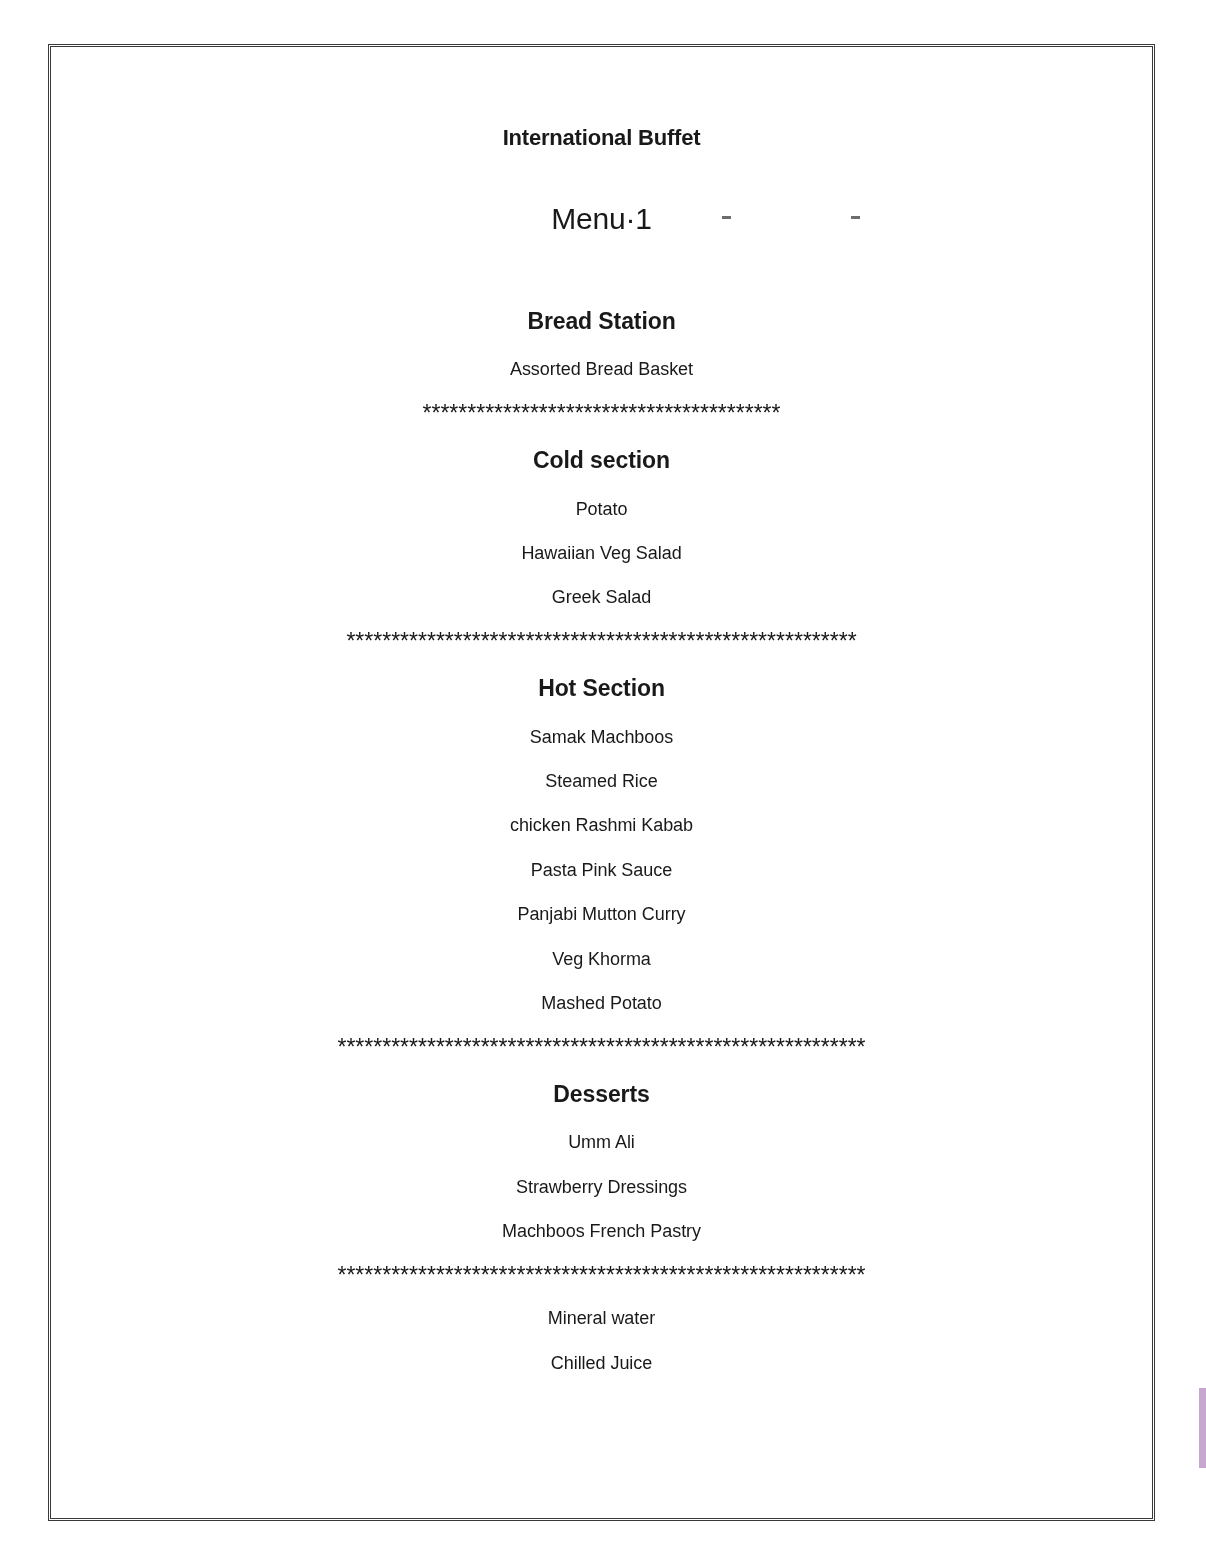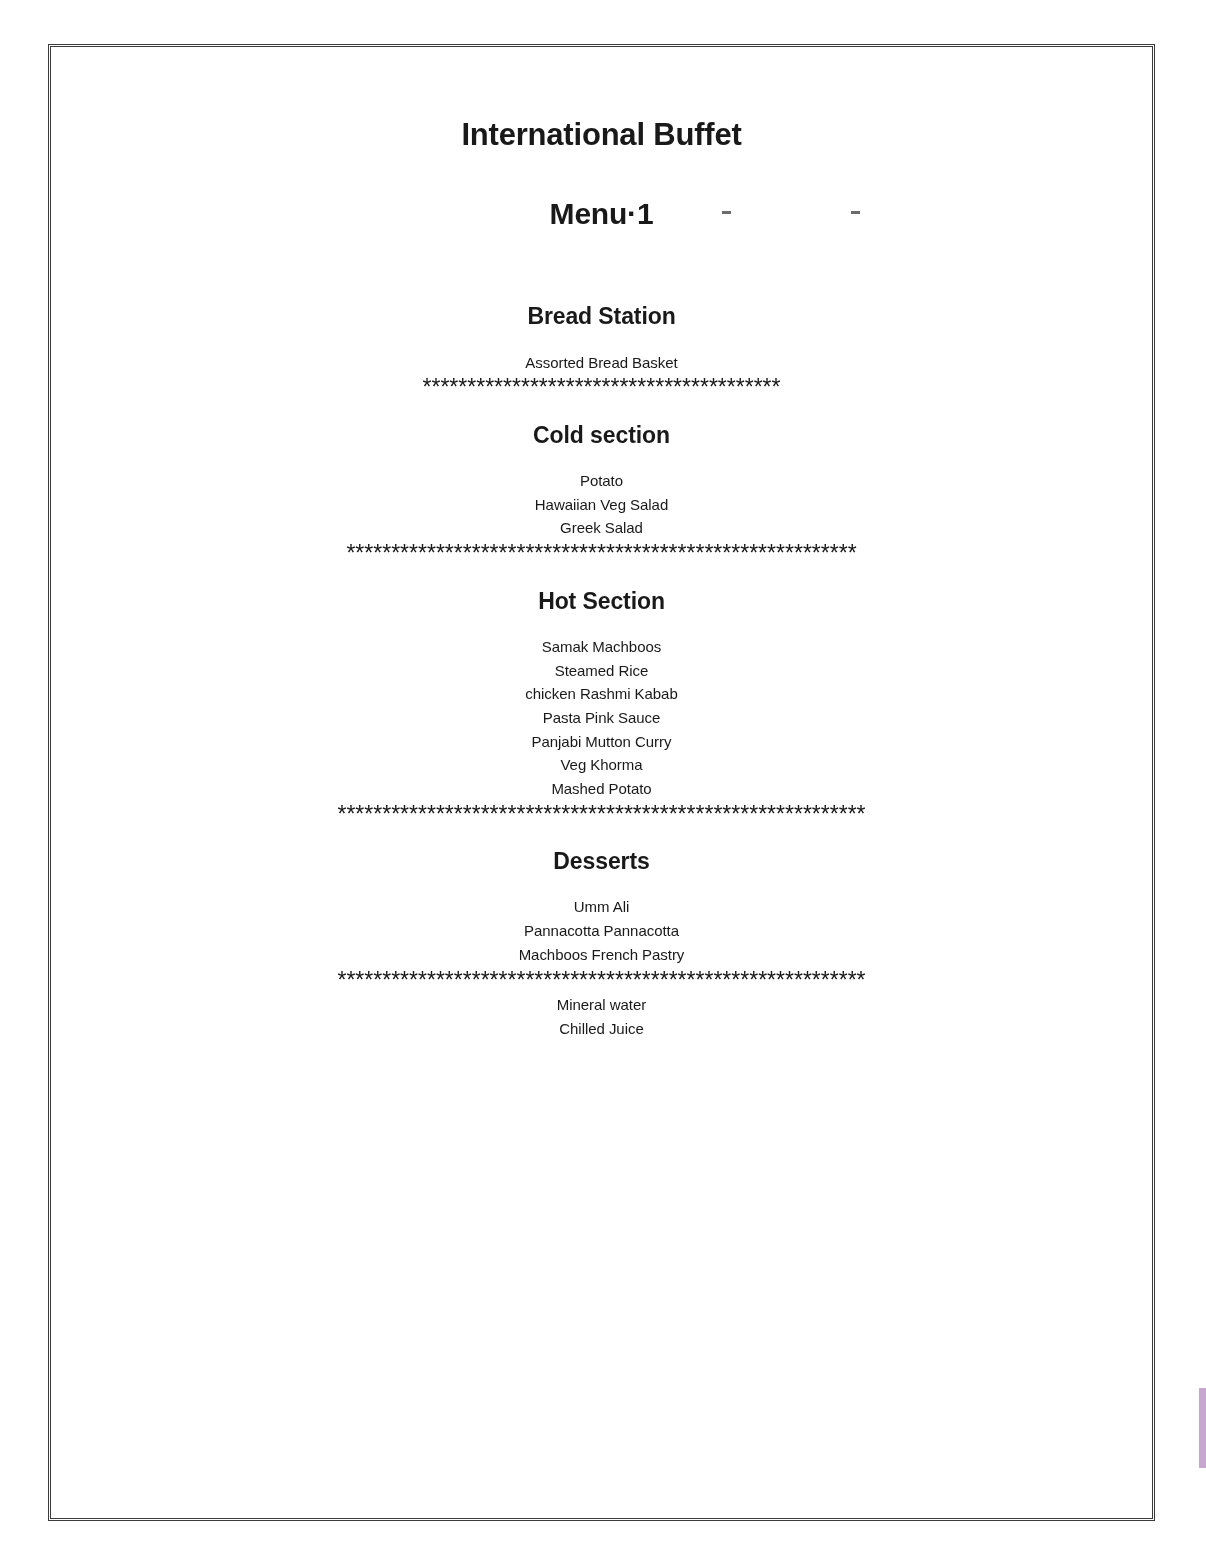--- a/index.html
+++ b/index.html
@@ -43,37 +43,37 @@
   
   .doc {
     position: absolute;
     left: 60px;
     top: 56px;
     width: 1083px;
     text-align: center;
   }
 
   .doc-title {
-    font-size: 31px;
+    font-size: 22px;
     font-weight: bold;
     letter-spacing: -0.2px;
-    margin: 8px;
+    margin: 16px;
     padding-top: 52px;
     line-height: 1.25;
   }
 
   .subtitle-row {
     position: relative;
     margin: 0;
     padding-top: 32px;
     line-height: 1.25;
   }
   .doc-subtitle {
     font-size: 30px;
-    font-weight: bold;
+    font-weight: normal;
     letter-spacing: -0.2px;
   }
   .fmt-mark {
     position: absolute;
     top: 48px;
     width: 9px;
     height: 3px;
     background: #6c6c6c;
   }
   .fmt-mark.m1 { left: 662px; }
@@ -85,25 +85,25 @@
 
   .section-heading {
     font-size: 23px;
     font-weight: bold;
     line-height: 1.58;
     letter-spacing: -0.1px;
     margin: 16px;
   }
 
   .item-line {
-    font-size: 15px;
+    font-size: 18px;
     font-weight: normal;
     line-height: 1.58;
     letter-spacing: -0.05px;
-    margin: 0;
+    margin: 16px;
     white-space: nowrap;
   }
 
   .divider {
     font-size: 23px;
     font-weight: normal;
     line-height: 1.15;
     margin: 0;
     letter-spacing: 0px;
     white-space: nowrap;
@@ -151,21 +151,21 @@
     <div class="item-line">Pasta Pink Sauce</div>
     <div class="item-line">Panjabi Mutton Curry</div>
     <div class="item-line">Veg Khorma</div>
     <div class="item-line">Mashed Potato</div>
     <div class="divider">***********************************************************</div>
   </div>
 
   <div class="section">
     <div class="section-heading">Desserts</div>
     <div class="item-line">Umm Ali</div>
-    <div class="item-line">Pannacotta Pannacotta</div>
+    <div class="item-line">Strawberry Dressings</div>
     <div class="item-line">Machboos French Pastry</div>
     <div class="divider">***********************************************************</div>
   </div>
 
   <div class="section">
     <div class="item-line">Mineral water</div>
     <div class="item-line">Chilled Juice</div>
   </div>
 
 </div>

